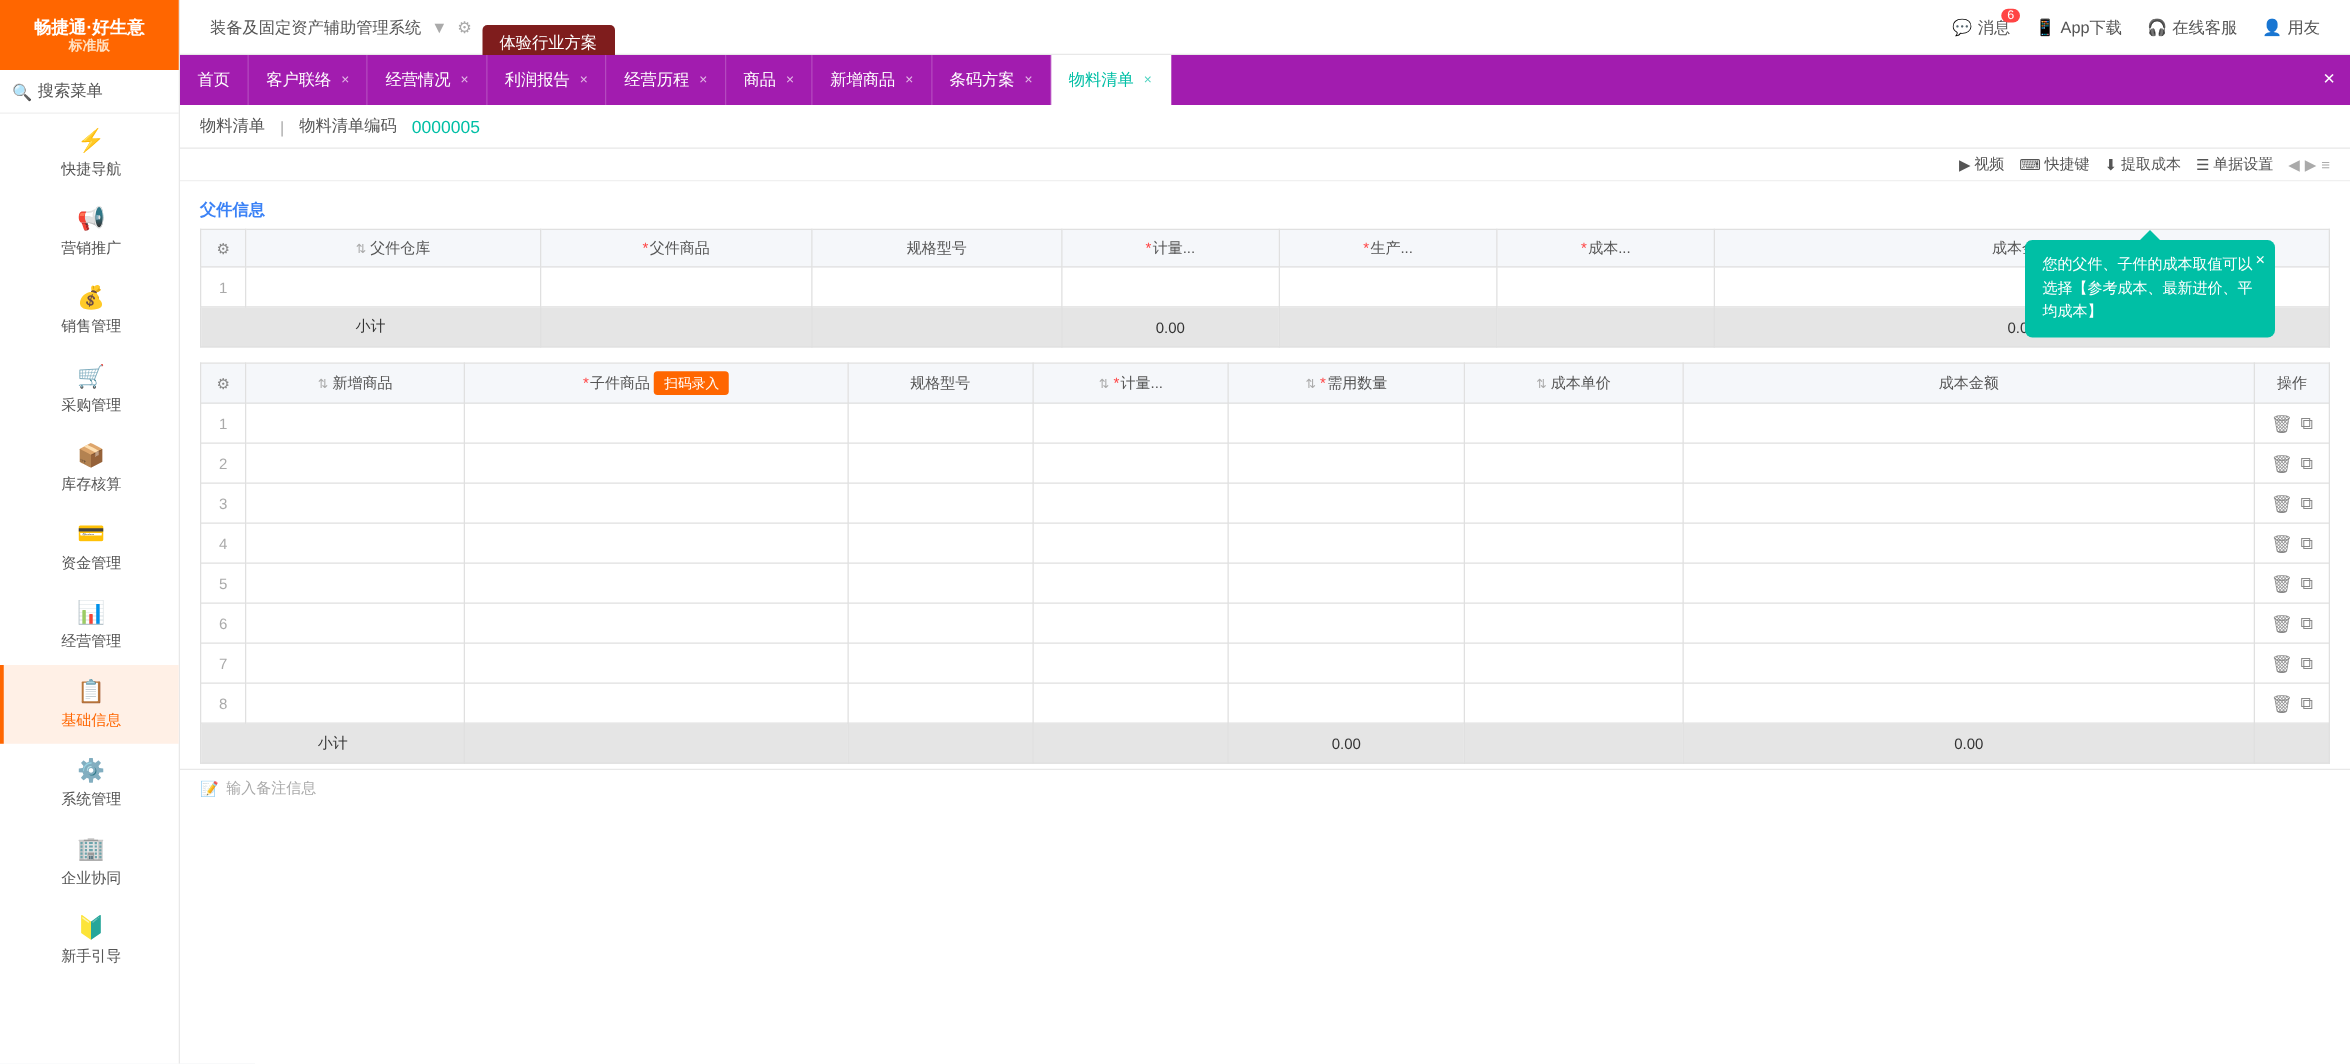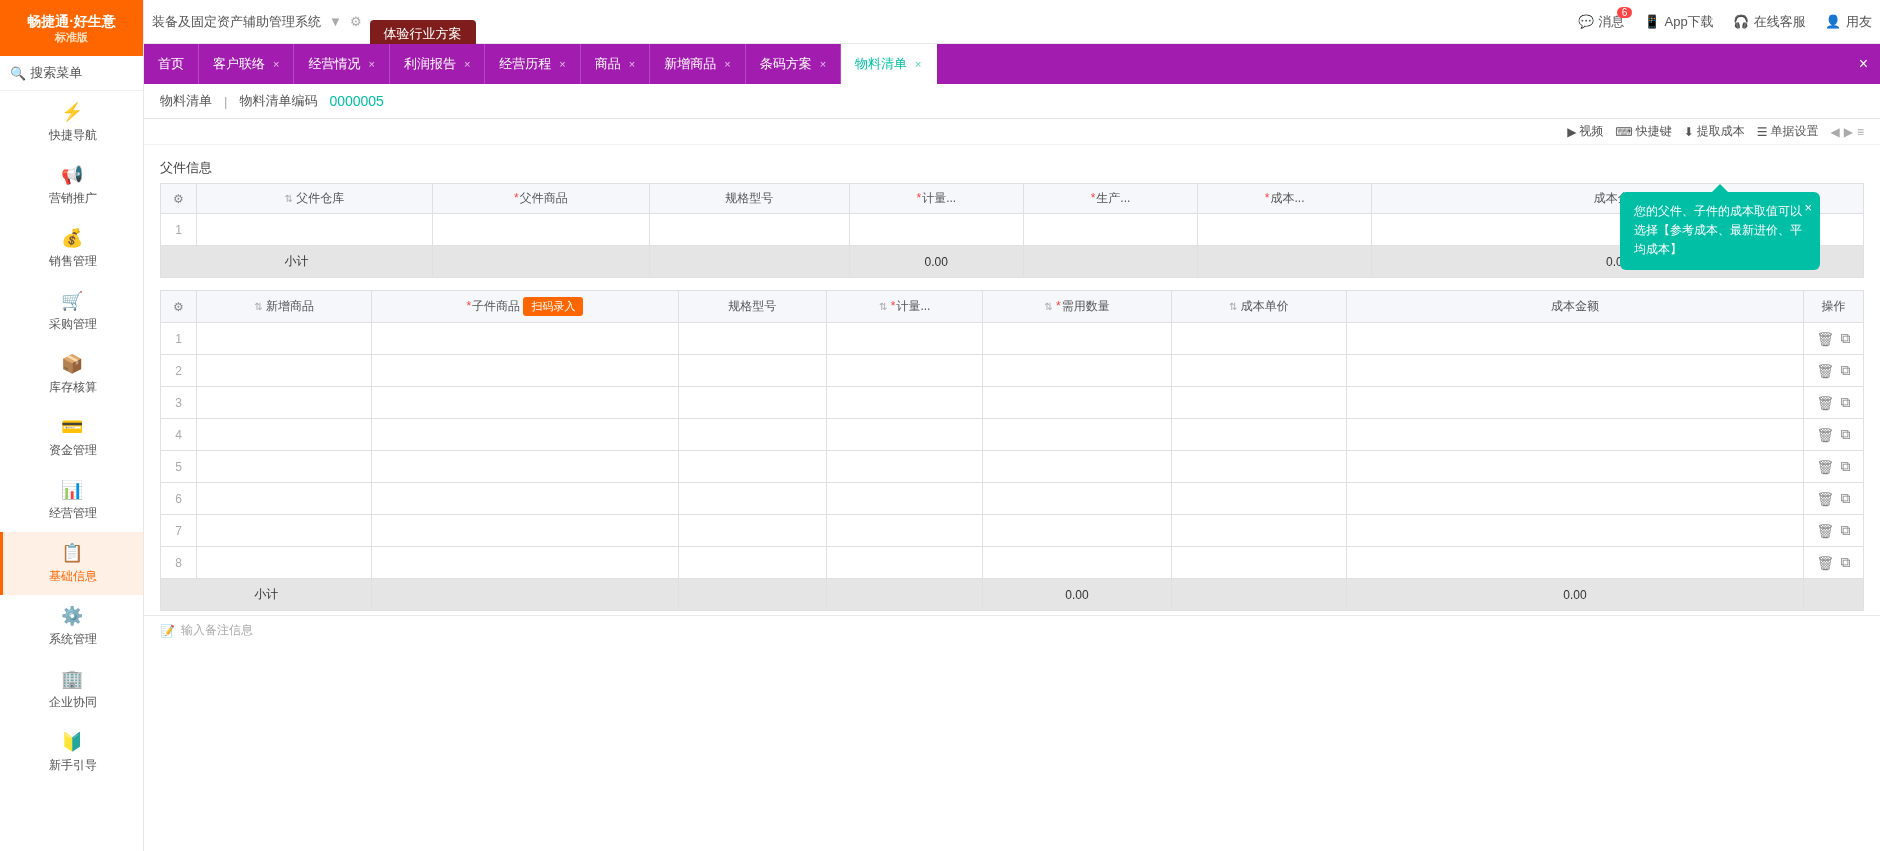--- a/index.html
+++ b/index.html
@@ -59,21 +59,21 @@
       flex-direction: column;
       overflow: hidden;
     }
 
     
     .top-header {
       background: #fff;
       display: flex;
       align-items: center;
       justify-content: space-between;
-      padding: 0 8px;
+      padding: 0 24px;
       height: 44px;
       border-bottom: 1px solid #e8e8e8;
       flex-shrink: 0;
     }
     .top-header-left {
       display: flex;
       align-items: center;
       gap: 8px;
       color: #555;
       font-size: 13px;
@@ -191,22 +191,22 @@
       cursor: pointer;
       color: #555;
     }
 
     
     .section {
       padding: 8px 16px 0;
     }
     .section-title {
       font-size: 13px;
-      color: #404040;
-      font-weight: 400;
+      color: #3b82f6;
+      font-weight: 700;
       padding: 6px 0;
       display: flex;
       gap: 6px;
     }
 
     
     .data-table {
       width: 100%;
       border-collapse: collapse;
       font-size: 12px;

